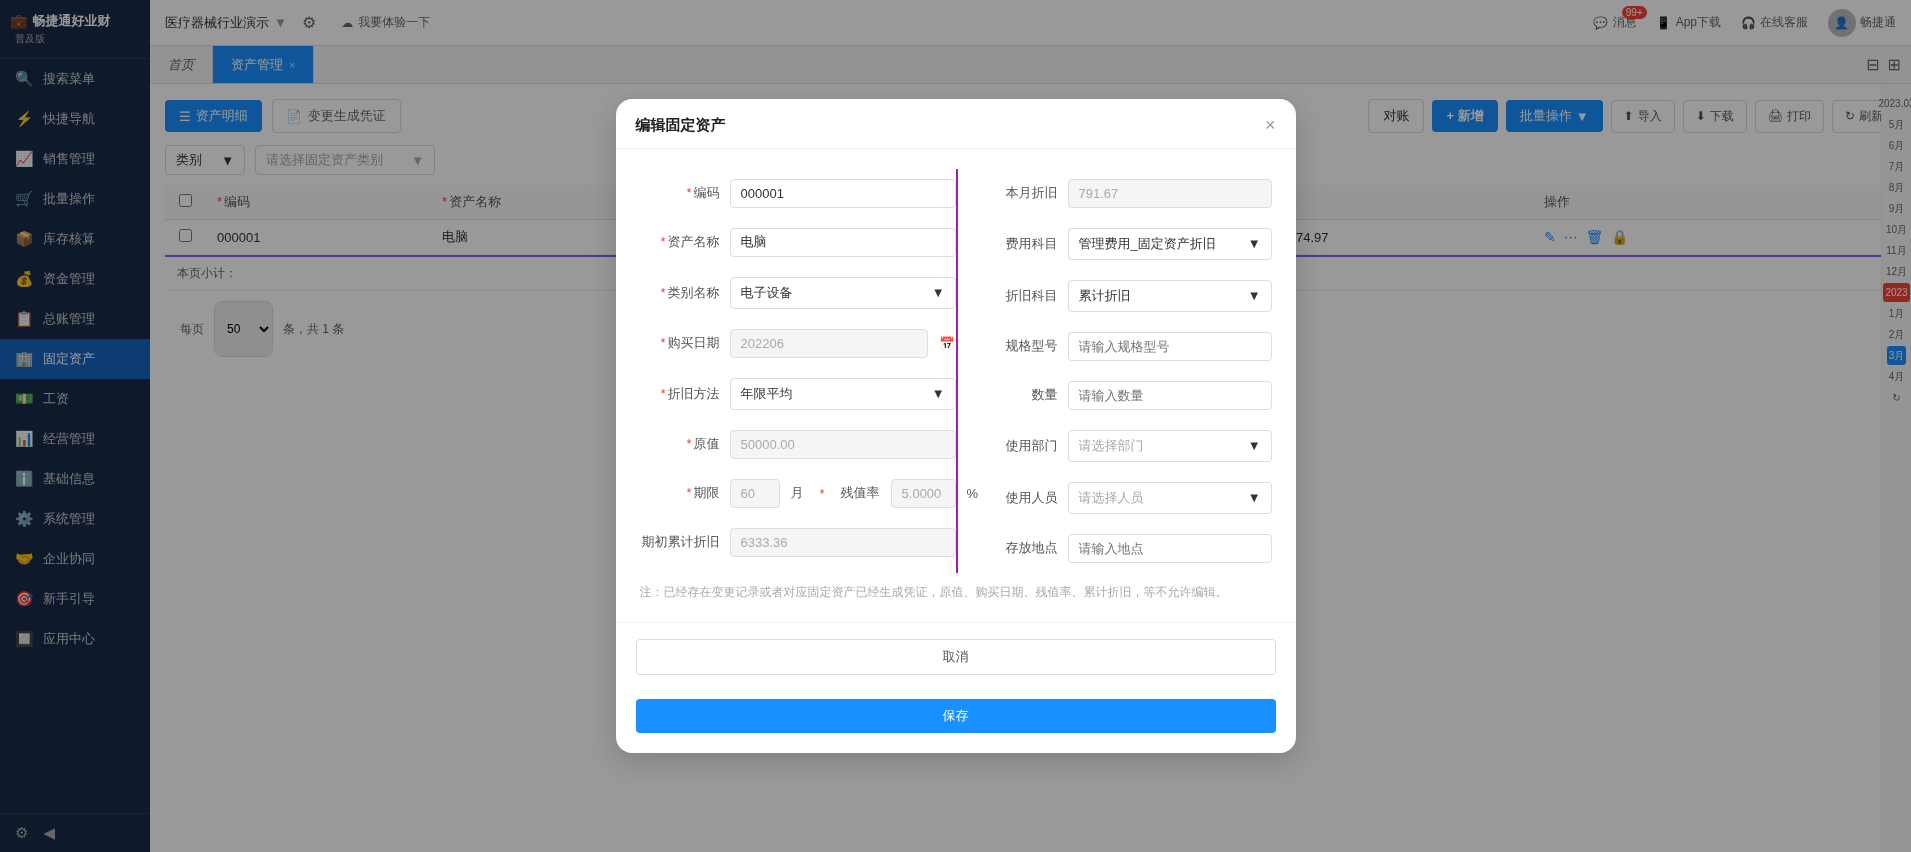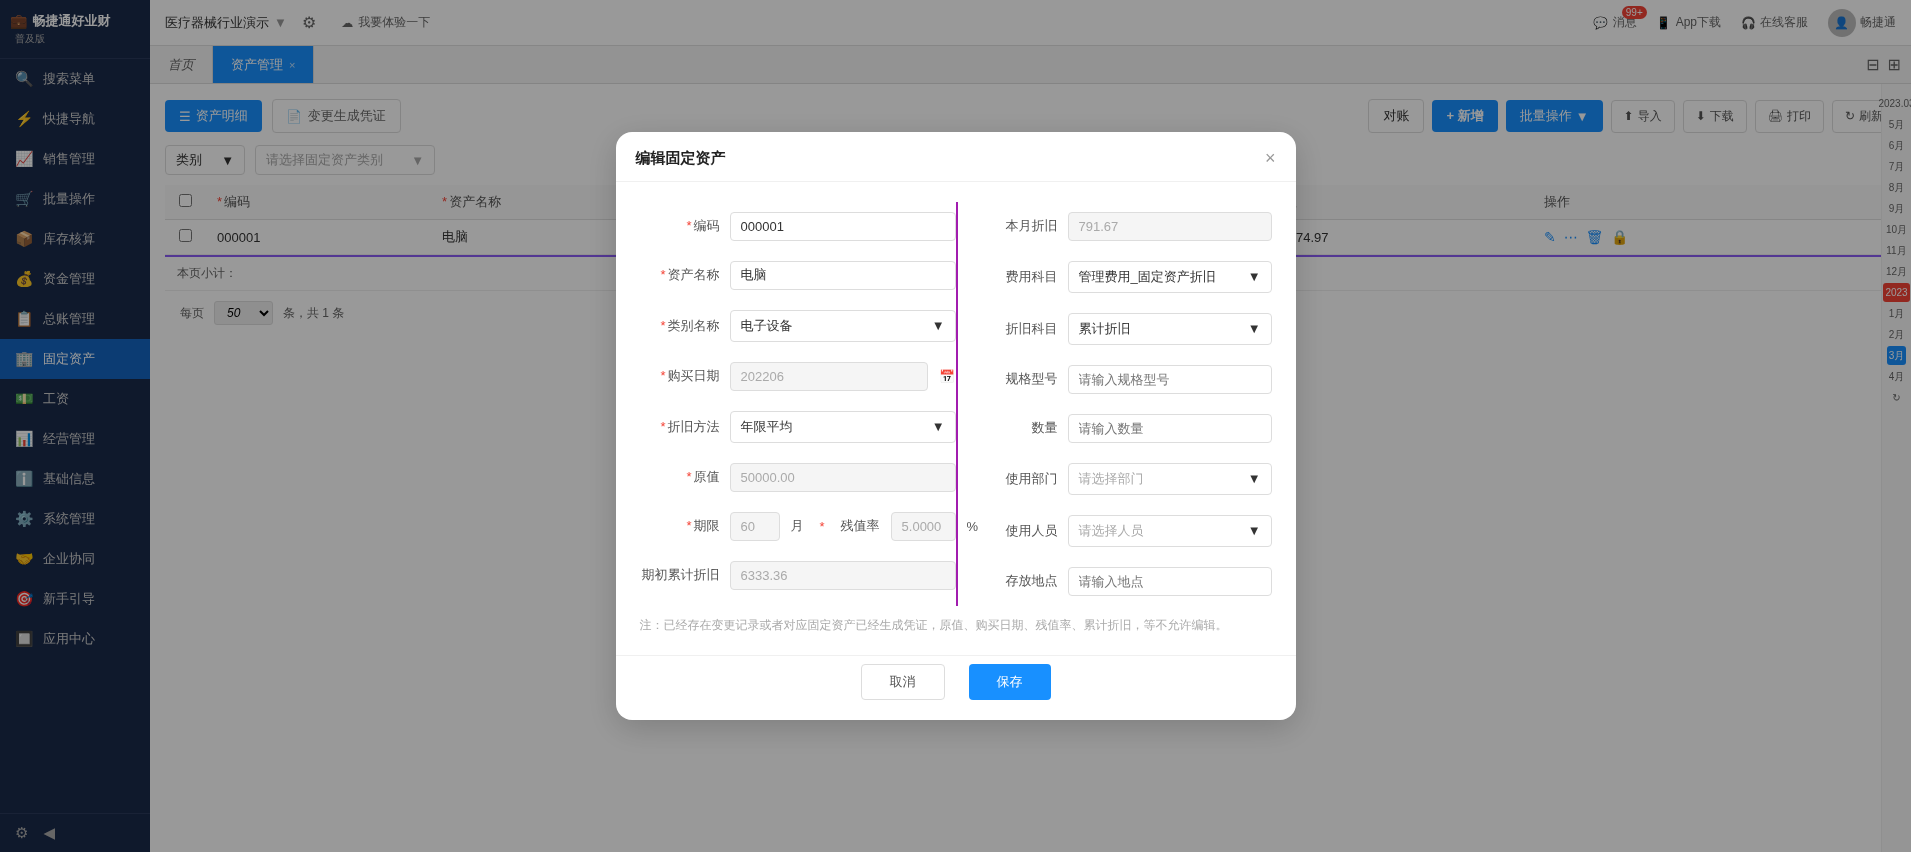--- a/index.html
+++ b/index.html
@@ -75,30 +75,30 @@
     .action-icon { cursor: pointer; }
 
     
     .calendar-strip { position: absolute; right: 0; top: 0; bottom: 0; width: 30px; background: #f9f9f9; border-left: 1px solid #eee; display: flex; flex-direction: column; align-items: center; padding-top: 10px; gap: 2px; font-size: 10px; color: #666; }
     .cal-item { padding: 3px 2px; cursor: pointer; text-align: center; line-height: 1.3; }
     .cal-item.highlight { background: #1890ff; color: #fff; border-radius: 3px; }
     .cal-item.highlight-red { background: #f44336; color: #fff; border-radius: 3px; }
 
     
     .page-footer { display: flex; align-items: center; gap: 10px; padding: 10px 15px; border-top: 1px solid #eee; font-size: 12px; color: #666; }
-    .page-select { border: 1px solid #ddd; border-radius: 3px; padding: 3px 8px; font-size: 12px; font-style: italic; }
+    .page-select { border: 1px solid #ddd; border-radius: 8px; padding: 19px 8px; font-size: 12px; }
 
     
     .modal-overlay { position: fixed; inset: 0; background: rgba(0,0,0,0.4); display: flex; align-items: center; justify-content: center; z-index: 1000; }
     .modal { background: #fff; border-radius: 16px; width: 680px; max-width: 95vw; box-shadow: 0 8px 32px rgba(0,0,0,0.18); }
     .modal-header { display: flex; align-items: center; justify-content: space-between; padding: 16px 20px 12px; border-bottom: 1px solid #f0f0f0; }
     .modal-title { font-size: 15px; font-weight: bold; color: #222; }
     .modal-close { font-size: 18px; color: #999; cursor: pointer; background: none; border: none; }
     .modal-body { padding: 20px 24px; }
-    .modal-footer { display: flex; justify-content: center; gap: 24px; padding: 8px 20px 20px; border-top: 1px solid #f0f0f0; }
+    .modal-footer { display: flex; justify-content: center; gap: 24px; padding: 16px 20px 20px; border-top: 1px solid #f0f0f0; flex-direction: column; }
     .form-grid { display: grid; grid-template-columns: 1fr 1fr; gap: 0; }
     .form-row { display: flex; align-items: center; padding: 10px 0; border-bottom: none; }
     .form-label { width: 90px; text-align: right; color: #555; font-size: 13px; padding-right: 10px; flex-shrink: 0; }
     .form-label .star { color: #f44336; margin-right: 2px; }
     .form-input { flex: 1; border: 1px solid #ddd; border-radius: 4px; padding: 6px 10px; font-size: 13px; color: #333; outline: none; }
     .form-input.readonly { background: #f5f5f5; color: #aaa; }
     .form-input-group { display: flex; align-items: center; gap: 11px; flex: 1; }
     .form-select { flex: 1; border: 1px solid #ddd; border-radius: 4px; padding: 6px 10px; font-size: 13px; color: #333; background: #fff; cursor: pointer; display: flex; align-items: center; justify-content: space-between; }
     .form-select .placeholder { color: #aaa; }
     .unit { color: #555; font-size: 13px; flex-shrink: 0; }

